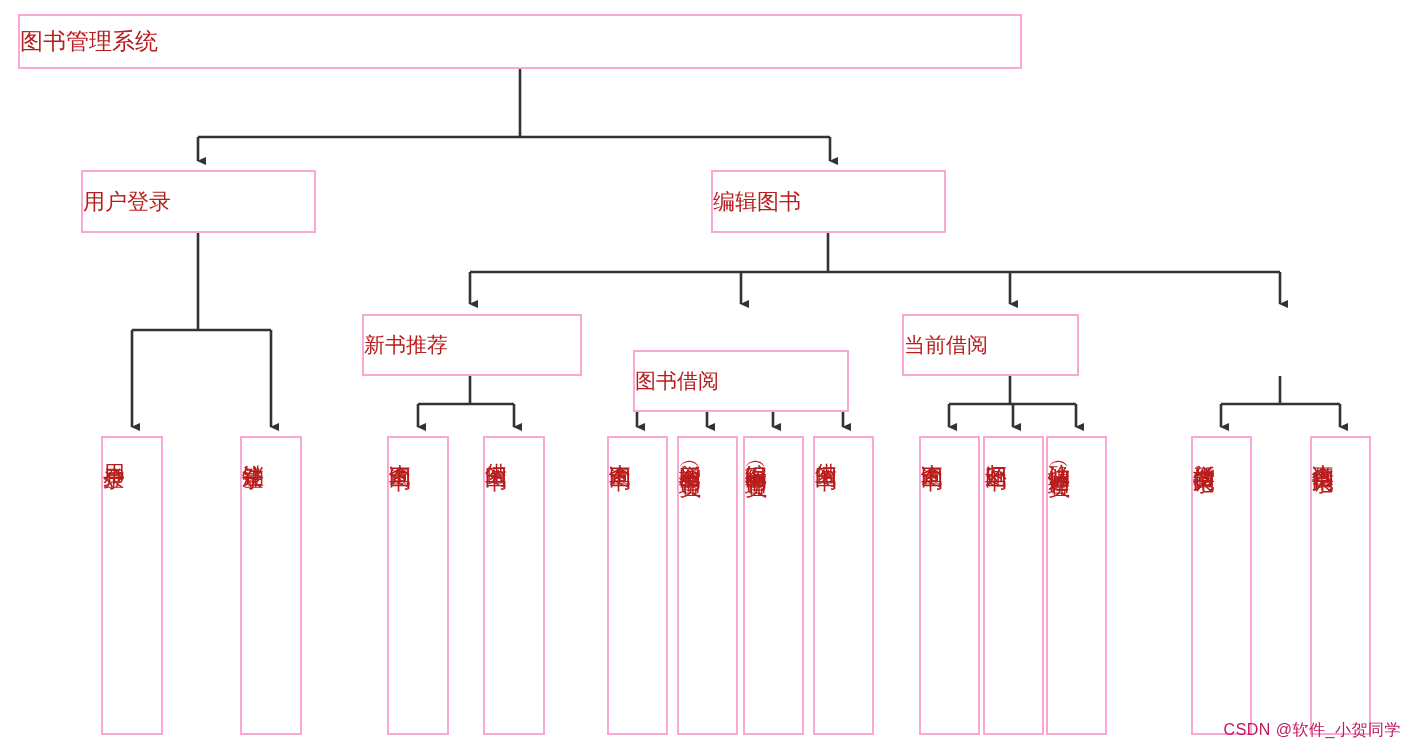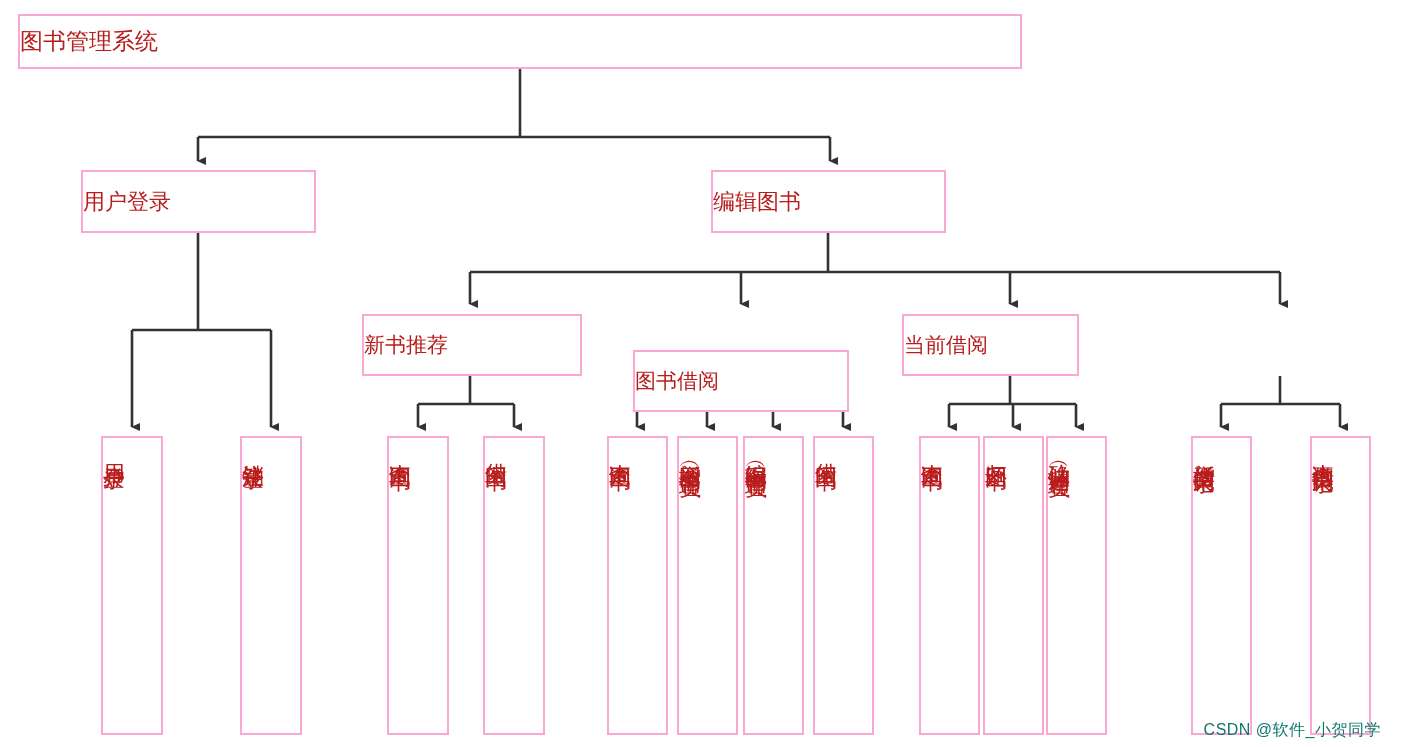--- a/index.html
+++ b/index.html
@@ -58,24 +58,24 @@
   .node-leaf .node-label {
     writing-mode: vertical-rl;
     text-orientation: upright;
     font-size: 22px;
     letter-spacing: 2px;
     line-height: 1;
     white-space: nowrap;
   }
   #watermark {
     position: absolute;
-    right: 24px;
+    right: 4px;
     bottom: 6px;
     font-size: 16px;
-    color: #0f766e;
+    color: #be185d;
     letter-spacing: 0.5px;
     white-space: nowrap;
   }
 </style>
 </head>
 <body>
 
 <div id="diagram-root">
 
   <svg id="connector-layer" width="1405" height="747" viewBox="0 0 1405 747" xmlns="http://www.w3.org/2000/svg">

